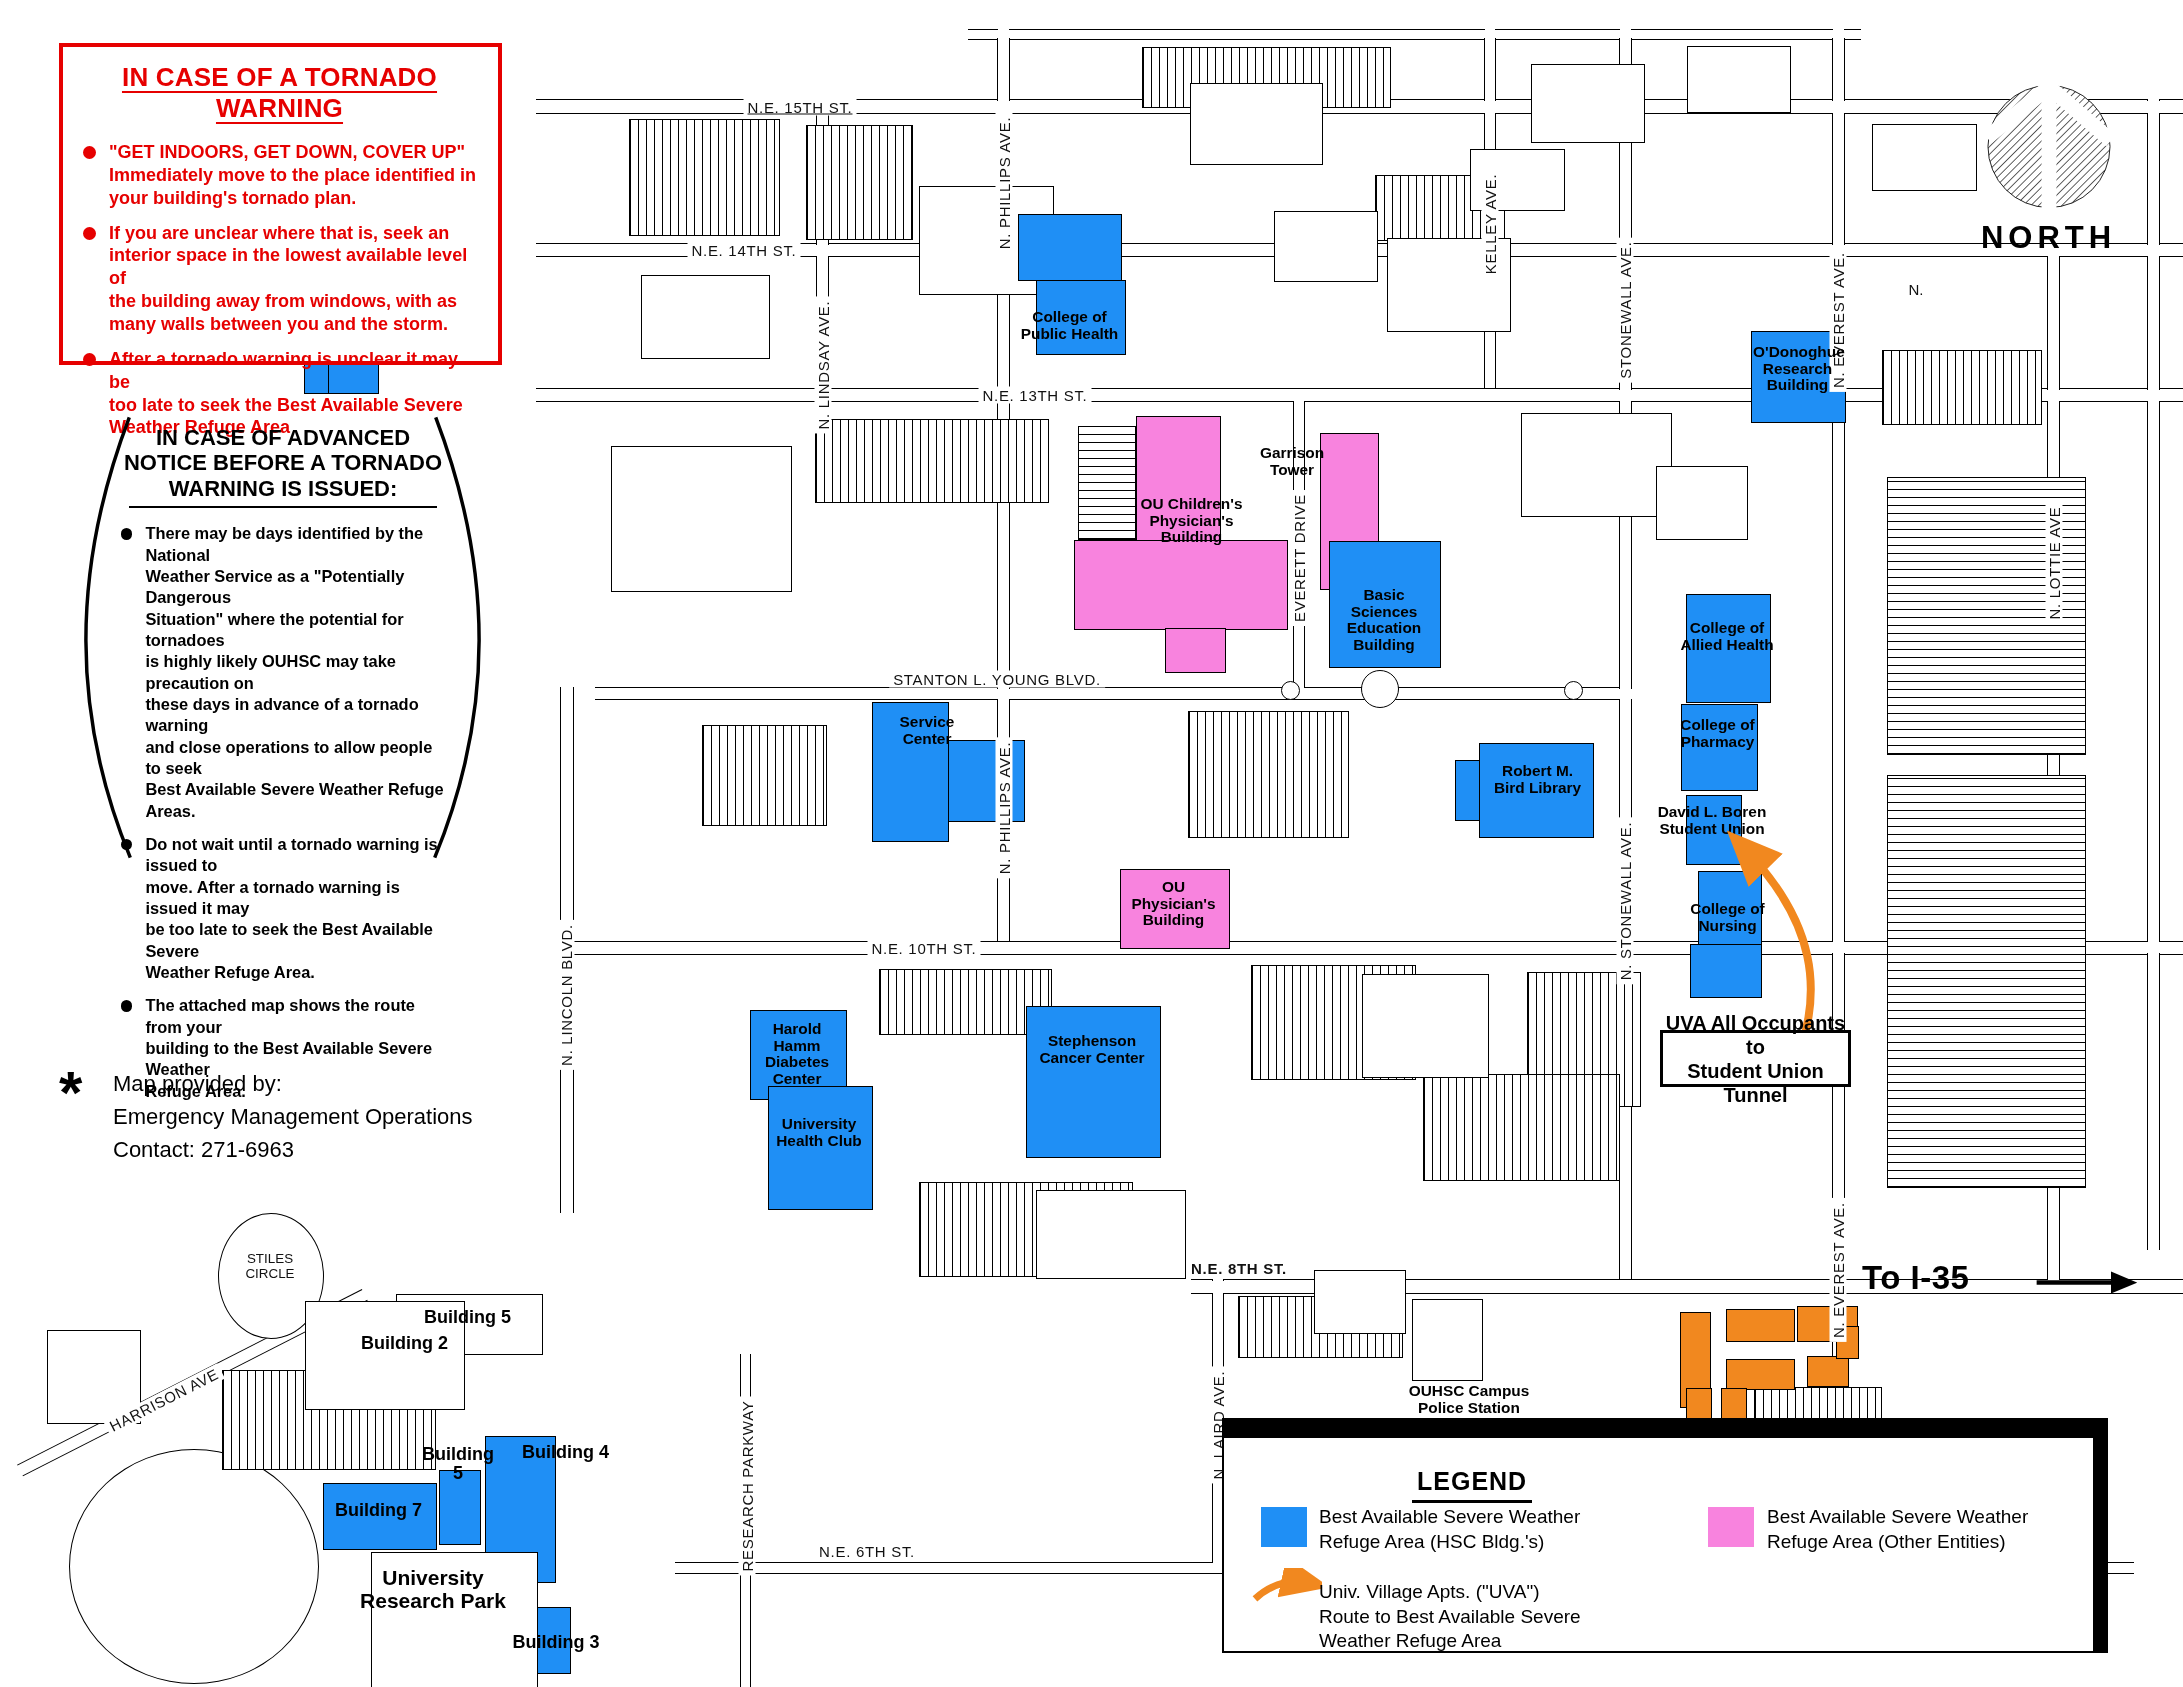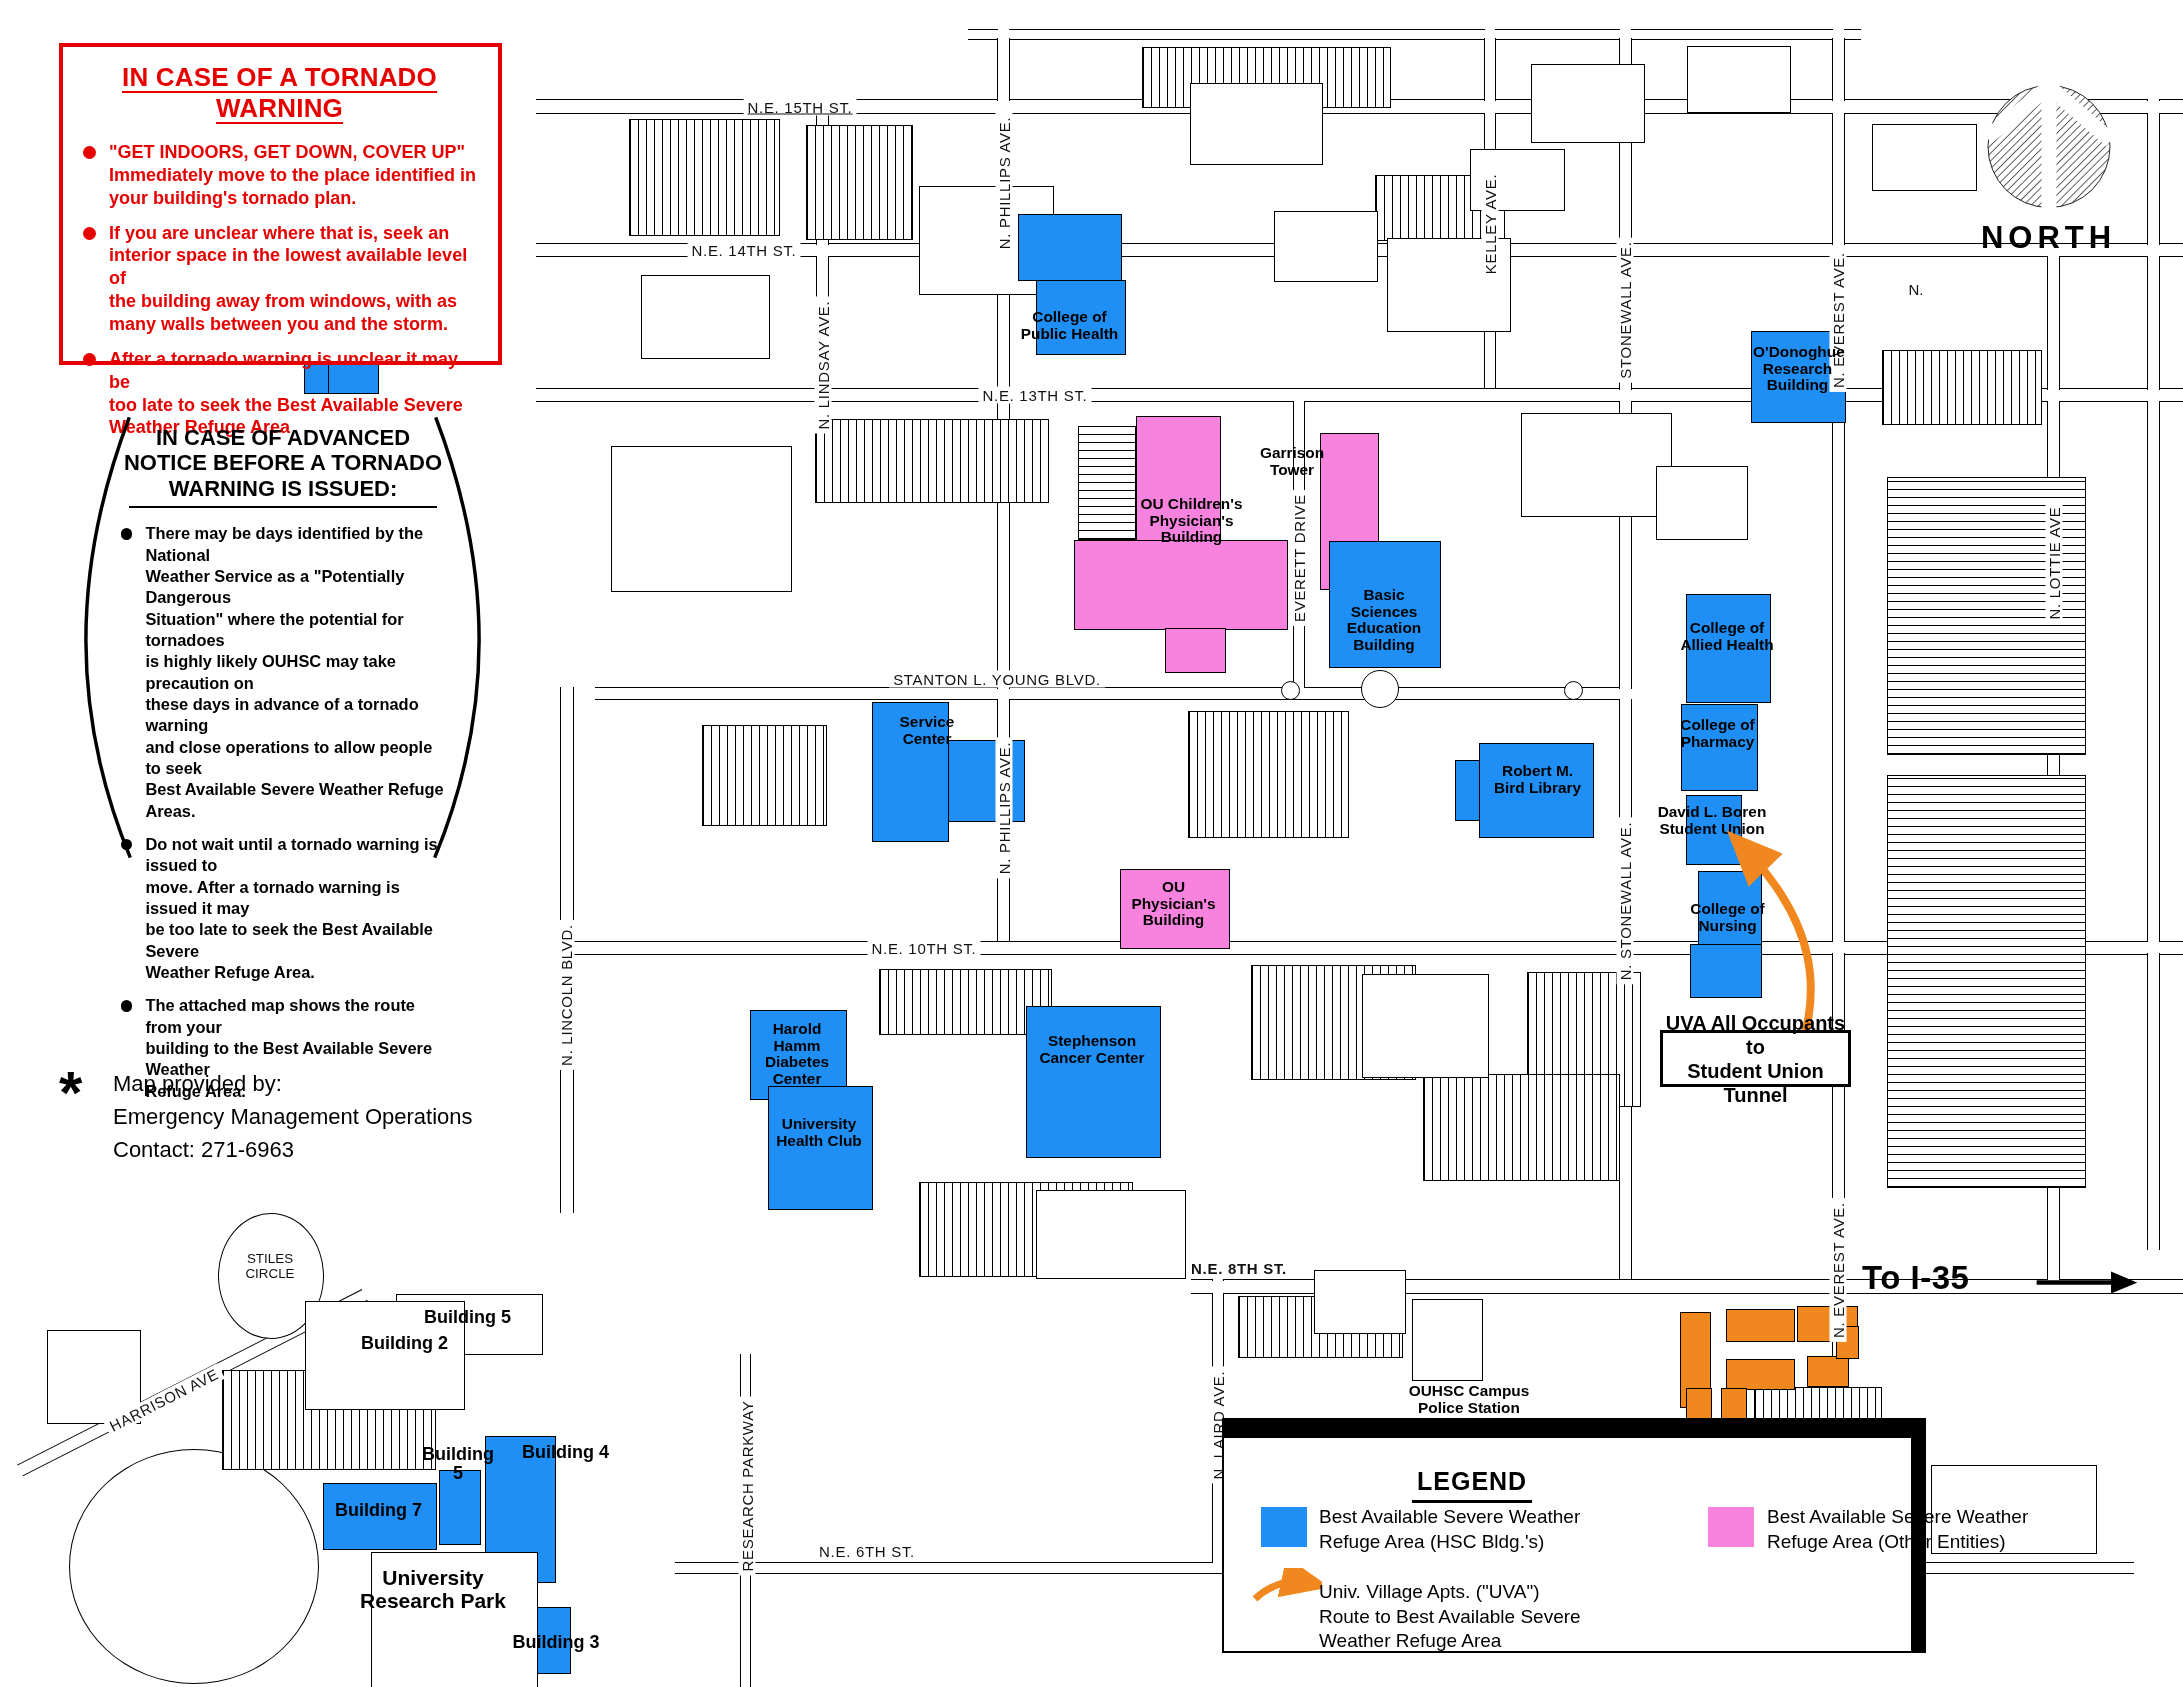--- a/index.html
+++ b/index.html
@@ -45,21 +45,21 @@
   
   #north{position:absolute;left:1974px;top:82px;width:149px;z-index:9;text-align:center;}
   #north .nlabel{font-size:31px;font-weight:bold;letter-spacing:5px;margin-top:6px;}
   
   #uva-note{position:absolute;left:1660px;top:1030px;width:191px;height:57px;border:3px solid #000;
             background:#fff;z-index:9;box-sizing:border-box;display:flex;align-items:center;justify-content:center;
             font-weight:bold;font-size:20px;line-height:1.2;text-align:center;white-space:pre-line;}
   #to-i35{position:absolute;left:1862px;top:1259px;z-index:9;display:flex;align-items:center;}
   #to-i35 .t{font-size:33px;font-weight:bold;letter-spacing:0.5px;}
   
-  #legend{position:absolute;left:1222px;top:1418px;width:704px;height:235px;background:#fff;z-index:10;
+  #legend{position:absolute;left:1222px;top:1418px;width:886px;height:235px;background:#fff;z-index:10;
           box-sizing:border-box;border:2px solid #000;border-top:20px solid #000;border-right:15px solid #000;}
   #legend .ltitle{position:absolute;left:188px;top:29px;font-size:25px;font-weight:bold;letter-spacing:1px;
           border-bottom:3px solid #000;padding:0 5px 4px 5px;}
   .lswatch{position:absolute;width:46px;height:40px;}
   .ltext{position:absolute;font-size:19px;font-weight:400;line-height:1.3;white-space:pre-line;}
   .overlay-svg{position:absolute;left:0;top:0;z-index:8;pointer-events:none;}
 </style>
 </head>
 <body>
 

